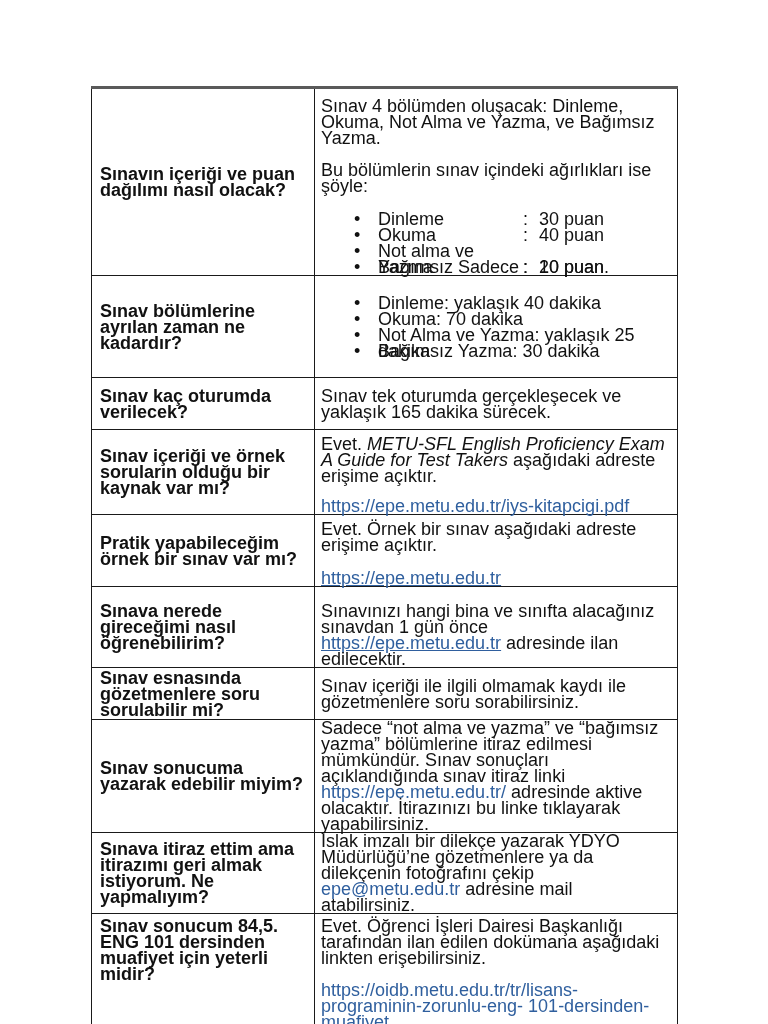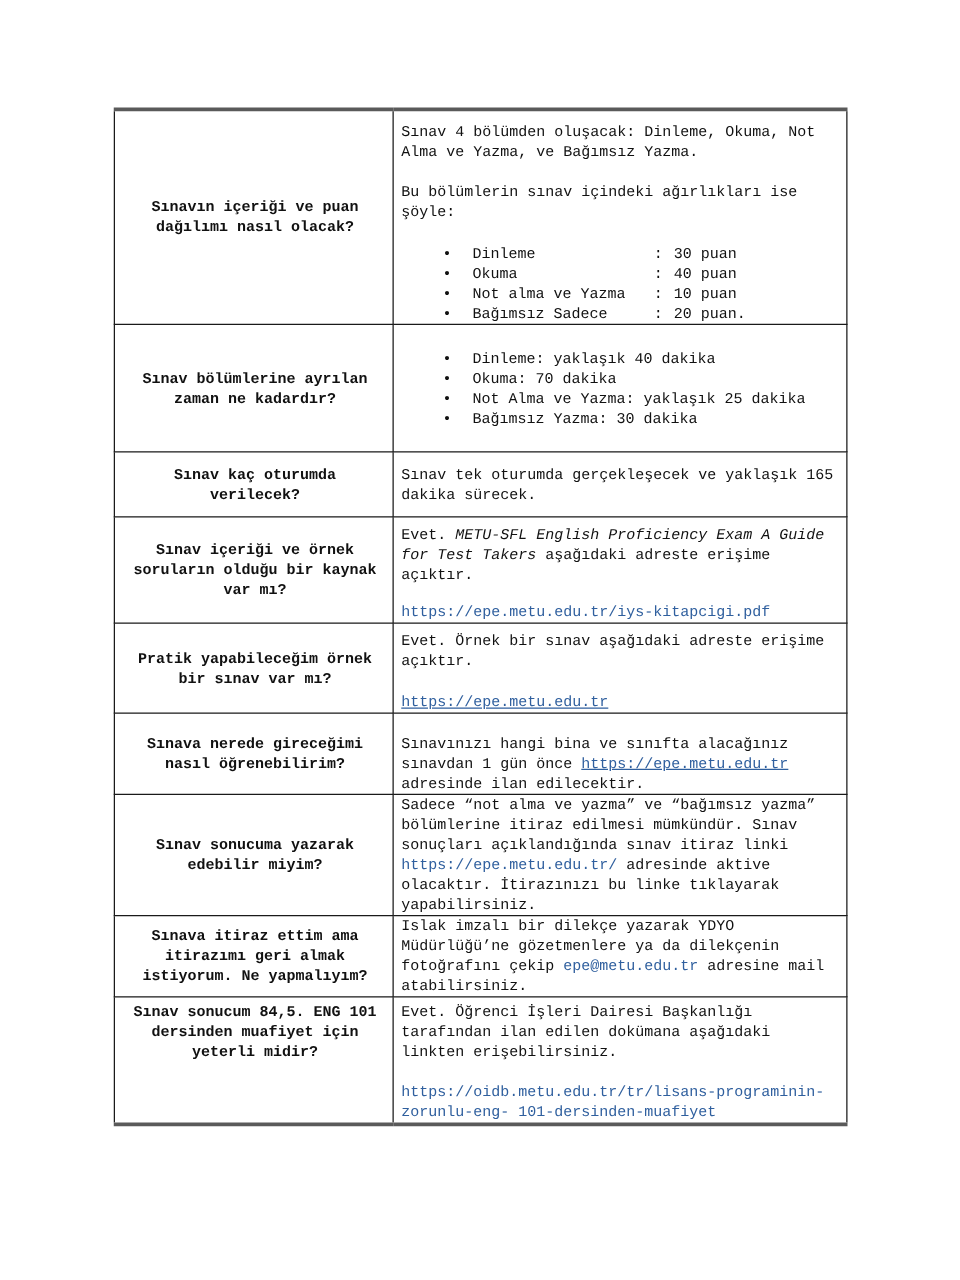--- a/index.html
+++ b/index.html
@@ -26,29 +26,27 @@
       left: 91px;
       top: 86px;
       width: 586px;
       border-collapse: collapse;
       table-layout: fixed;
     }
     table.faq td {
       border: 1.5px solid #1a1a1a;
       vertical-align: middle;
       padding: 0 6px 0 7px;
-      font-size: 12px;
+      font-size: 18px;
       line-height: 16px;
-      font-family: Liberation Mono, monospace;
     }
     table.faq td.q {
       width: 208px;
       font-weight: bold;
       padding-left: 8px;
-      text-align: center;
     }
     table.faq td.a {
       width: 350px;
       padding-left: 6px;
       vertical-align: top;
       padding-top: 4px;
     }
     table.faq td.a.mid { vertical-align: middle; padding-top: 0; }
     table.faq tr.top-line td { border-top: 3px solid #5a5a5a; }
     table.faq tr.bottom-line td { border-bottom: 3px solid #5a5a5a; }
@@ -157,20 +155,24 @@
           <span class="link u">https://epe.metu.edu.tr</span>
         </td>
       </tr>
 
       <tr style="height:54px">
         <td class="q">Sınava nerede gireceğimi nasıl öğrenebilirim?</td>
         <td class="a" style="padding-top:16px"><span>Sınavınızı hangi bina ve sınıfta alacağınız sınavdan 1 gün önce </span><span class="link u">https://epe.metu.edu.tr</span><span> adresinde ilan edilecektir.</span></td>
       </tr>
 
 
+      <tr style="height:52px">
+        <td class="q">Sınav esnasında gözetmenlere soru sorulabilir mi?</td>
+        <td class="a mid">Sınav içeriği ile ilgili olmamak kaydı ile gözetmenlere soru sorabilirsiniz.</td>
+      </tr>
 
       <tr style="height:76px">
         <td class="q">Sınav sonucuma yazarak edebilir miyim?</td>
         <td class="a mid"><span>Sadece “not alma ve yazma” ve “bağımsız yazma” bölümlerine itiraz edilmesi mümkündür. Sınav sonuçları açıklandığında sınav itiraz linki </span><span class="link">https://epe.metu.edu.tr/</span><span> adresinde aktive olacaktır. İtirazınızı bu linke tıklayarak yapabilirsiniz.</span></td>
       </tr>
 
       <tr style="height:60px">
         <td class="q">Sınava itiraz ettim ama itirazımı geri almak istiyorum. Ne yapmalıyım?</td>
         <td class="a mid"><span>Islak imzalı bir dilekçe yazarak YDYO Müdürlüğü’ne gözetmenlere ya da dilekçenin fotoğrafını çekip </span><span class="link">epe@metu.edu.tr</span><span> adresine mail atabilirsiniz.</span></td>
       </tr>

